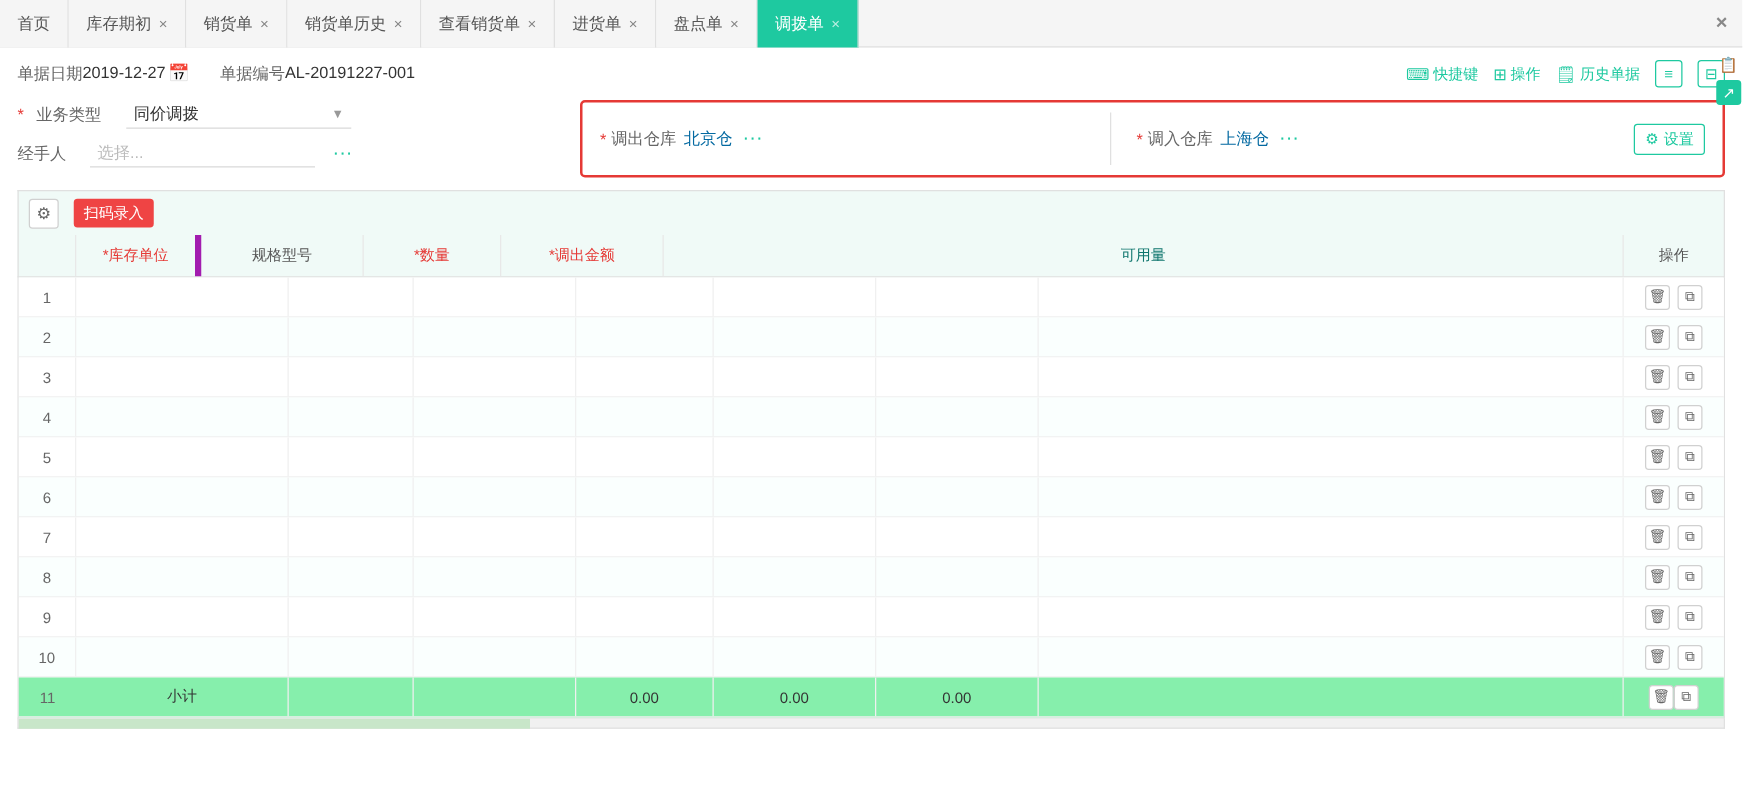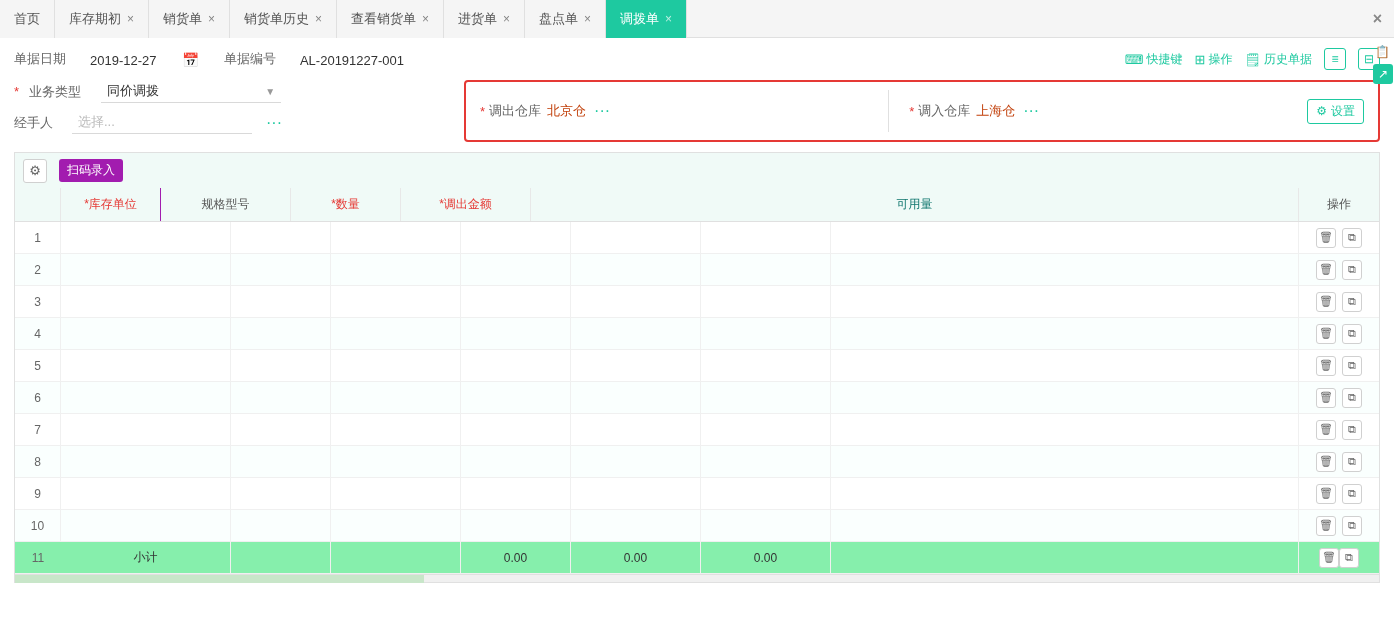--- a/index.html
+++ b/index.html
@@ -62,22 +62,22 @@
     
     .doc-header {
       display: flex;
       align-items: center;
       gap: 24px;
       margin-bottom: 10px;
       position: relative;
     }
     .doc-header-left {
       display: flex;
-      align-items: flex-end;
-      gap: 24px;
+      align-items: flex-start;
+      gap: 0;
       font-size: 13px;
       color: #333;
     }
     .doc-header-left .label { color: #666; }
     .date-value { color: #333; font-weight: 500; }
     .calendar-icon { color: #1ec9a0; font-size: 14px; margin-left: 2px; cursor: pointer; }
     .doc-header-right {
       margin-left: auto;
       display: flex;
       align-items: center;
@@ -118,21 +118,21 @@
       min-height: 60px;
       position: relative;
     }
     .warehouse-section {
       display: flex;
       align-items: center;
       flex: 1;
     }
     .warehouse-label { color: #e53935; font-size: 13px; margin-right: 4px; }
     .warehouse-name-label { color: #666; font-size: 13px; margin-right: 6px; }
-    .warehouse-value { color: #c2410c; font-size: 13px; font-weight: 500; }
+    .warehouse-value { color: #0369a1; font-size: 13px; font-weight: 500; }
     .warehouse-more { color: #1ec9a0; font-size: 16px; cursor: pointer; margin-left: 8px; }
     .warehouse-divider { width: 1px; background: #e0e0e0; align-self: stretch; margin: 0 20px; }
     .settings-btn {
       display: flex;
       align-items: center;
       gap: 4px;
       padding: 3px 8px;
       border: 1px solid #1ec9a0;
       border-radius: 3px;
       color: #1ec9a0;
@@ -178,39 +178,39 @@
       border: 1px solid #d0d0d0;
       border-radius: 3px;
       display: flex; align-items: center; justify-content: center;
       cursor: pointer;
       color: #666;
       font-size: 13px;
       background: #fff;
     }
     .scan-btn {
       margin-left: 12px;
-      background: #a21caf;
+      background: #ef4444;
       color: #fff;
       border: none;
       border-radius: 3px;
       padding: 3px 8px;
       font-size: 12px;
       cursor: pointer;
     }
     .col-headers {
       display: flex;
       align-items: center;
       background: #f0faf7;
       border: 1px solid #e0e0e0;
       border-top: none;
       height: 34px;
     }
     .col-num { width: 46px; text-align: center; color: #555; font-size: 12px; border-right: 1px solid #e8e8e8; display: flex; align-items: center; justify-content: center; height: 100%; flex-shrink: 0; }
     .col-goods { width: 170px; color: #e53935; font-size: 12px; font-weight: 500; border-right: 1px solid #e8e8e8; display: flex; align-items: center; justify-content: center; height: 100%; flex-shrink: 0; }
-    .col-unit { width: 100px; color: #e53935; font-size: 12px; font-weight: 500; border-right: 1px solid #a21caf; display: flex; align-items: center; justify-content: center; height: 100%; flex-shrink: 0; }
+    .col-unit { width: 100px; color: #e53935; font-size: 12px; font-weight: 500; border-right: 5px solid #a21caf; display: flex; align-items: center; justify-content: center; height: 100%; flex-shrink: 0; }
     .col-spec { width: 130px; color: #555; font-size: 12px; border-right: 1px solid #e8e8e8; display: flex; align-items: center; justify-content: center; height: 100%; flex-shrink: 0; }
     .col-qty { width: 110px; color: #e53935; font-size: 12px; font-weight: 500; border-right: 1px solid #e8e8e8; display: flex; align-items: center; justify-content: center; height: 100%; flex-shrink: 0; }
     .col-cost { width: 130px; color: #e53935; font-size: 12px; font-weight: 500; border-right: 1px solid #e8e8e8; display: flex; align-items: center; justify-content: center; height: 100%; flex-shrink: 0; }
     .col-amount { width: 130px; color: #e53935; font-size: 12px; font-weight: 500; border-right: 1px solid #e8e8e8; display: flex; align-items: center; justify-content: center; height: 100%; flex-shrink: 0; }
     .col-avail { flex: 1; color: #0f766e; font-size: 12px; border-right: 1px solid #e8e8e8; display: flex; align-items: center; justify-content: center; height: 100%; }
     .col-ops { width: 80px; color: #555; font-size: 12px; display: flex; align-items: center; justify-content: center; height: 100%; flex-shrink: 0; }
 
     .table-body { border: 1px solid #e0e0e0; border-top: none; }
     .table-row {
       display: flex;

